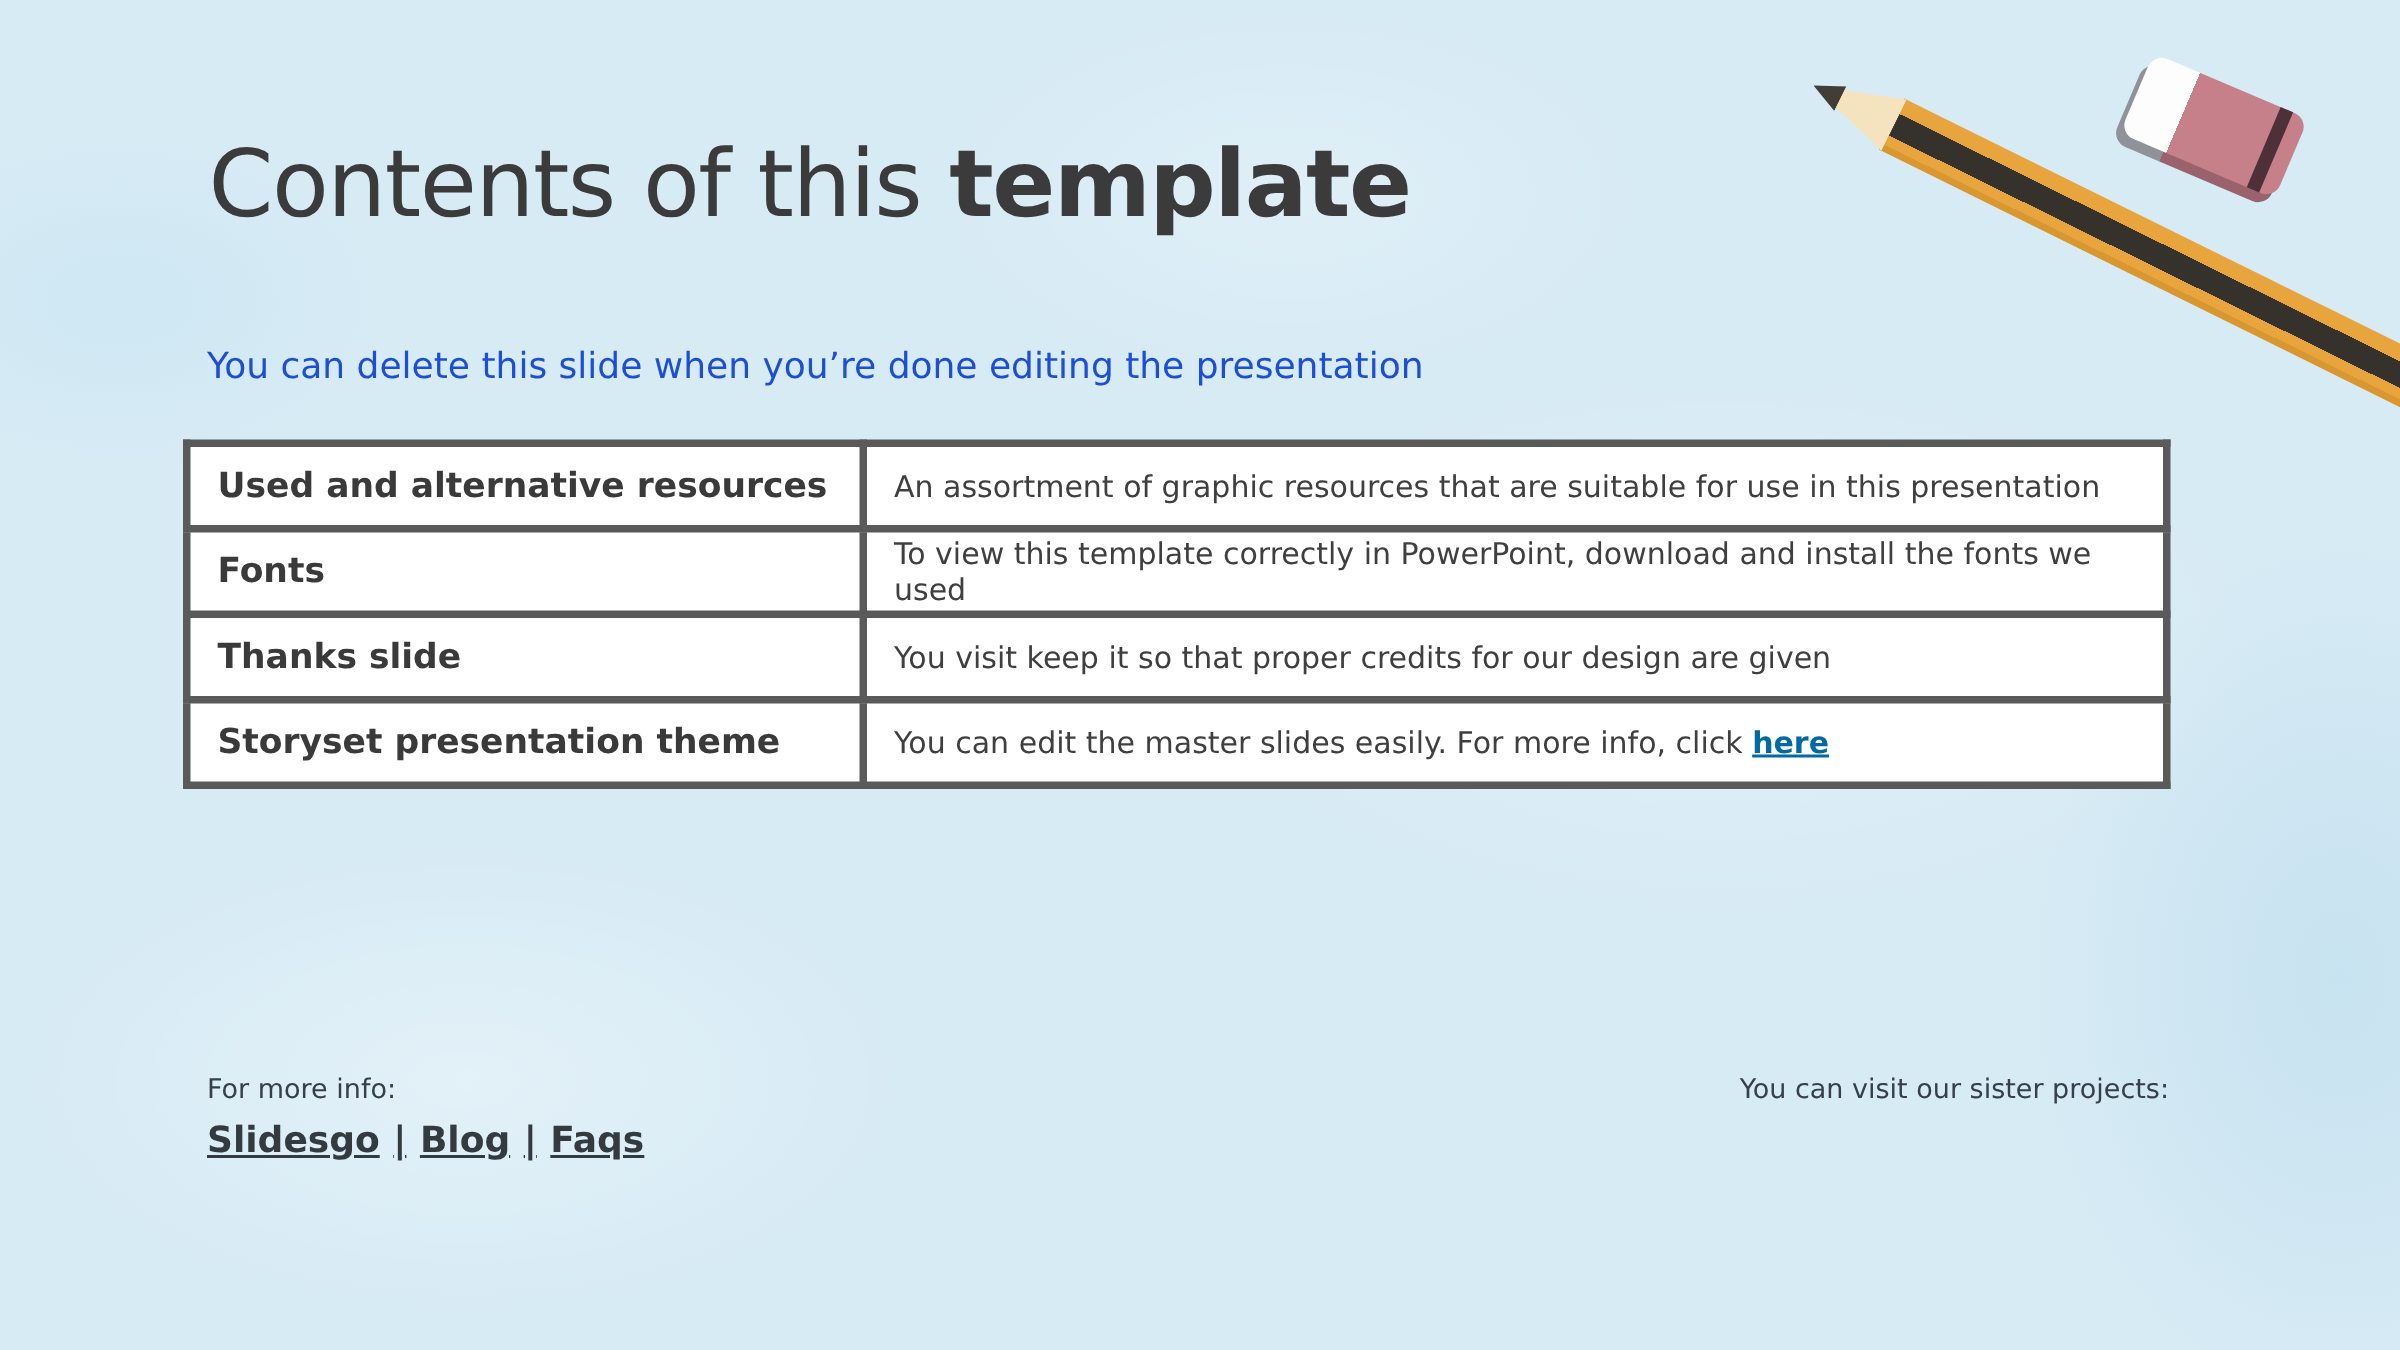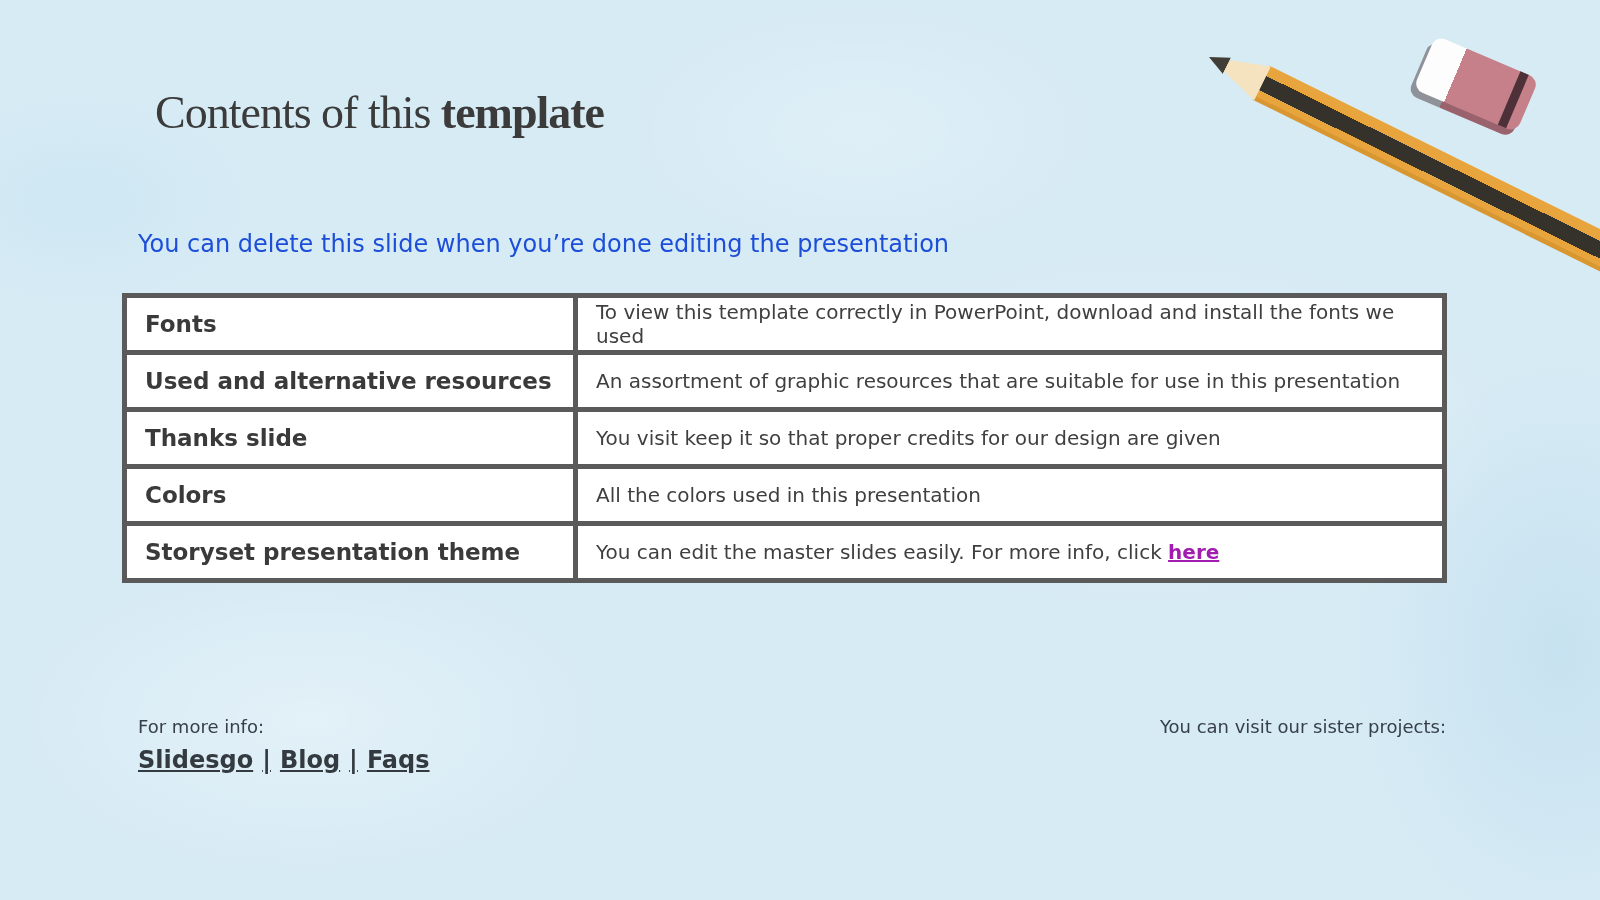--- a/index.html
+++ b/index.html
@@ -69,25 +69,24 @@
     border-radius: 10px;
     background: linear-gradient(90deg, #FDFDFD 0%, #FDFDFD 30%, #C5808A 30%, #C5808A 100%);
   }
   .eraser-stripe {
     position: absolute; top: 0; bottom: 0; left: 82%; width: 8%;
     background: #4E3039;
   }
 
   
   .slide-title {
-    position: absolute; left: 155px; top: 86px;
-    font-size: 46px; font-weight: normal;
+    position: absolute; left: 139px; top: 86px;
+    font-size: 62px; font-weight: normal;
     color: #3B3B3B; letter-spacing: -1px;
     white-space: nowrap;
-    font-family: Liberation Serif, serif;
   }
   .slide-title .bold { font-weight: bold; }
 
   .subtitle {
     position: absolute; left: 138px; top: 230px;
     font-size: 24px; color: #1d4ed8;
   }
 
   
   .contents-table {
@@ -104,21 +103,21 @@
     vertical-align: middle;
   }
   .contents-table td.label {
     width: 451px;
     font-size: 23px; font-weight: bold; color: #3A3A3A;
   }
   .contents-table td.desc {
     font-size: 20px; color: #3F3F3F;
   }
   .here-link {
-    font-weight: bold; text-decoration: underline; color: #a21caf;
+    font-weight: bold; text-decoration: underline; color: #0369a1;
     cursor: pointer;
   }
 
   
   .footer-left { position: absolute; left: 138px; top: 716px; }
   .footer-right { position: absolute; right: 154px; top: 716px; }
   .footer-heading { font-size: 18px; color: #37404A; margin-bottom: 9px; }
   .footer-links { font-size: 24px; font-weight: bold; color: #333A40; text-decoration: underline; }
   .footer-links .flink { cursor: pointer; }
   .footer-links .sep { margin: 0 9px; }
@@ -140,34 +139,30 @@
   <div class="eraser-stripe"></div>
 </div>
 
 <h1 class="slide-title"><span>Contents of this </span><span class="bold">template</span></h1>
 
 <p class="subtitle">You can delete this slide when you’re done editing the presentation</p>
 
 <table class="contents-table">
   <tbody>
     <tr>
+      <td class="label">Used and alternative resources</td>
+      <td class="desc">An assortment of graphic resources that are suitable for use in this presentation</td>
+    </tr>
+    <tr>
       <td class="label">Fonts</td>
       <td class="desc">To view this template correctly in PowerPoint, download and install the fonts we used</td>
     </tr>
     <tr>
-      <td class="label">Used and alternative resources</td>
-      <td class="desc">An assortment of graphic resources that are suitable for use in this presentation</td>
-    </tr>
-    <tr>
       <td class="label">Thanks slide</td>
       <td class="desc">You visit keep it so that proper credits for our design are given</td>
-    </tr>
-    <tr>
-      <td class="label">Colors</td>
-      <td class="desc">All the colors used in this presentation</td>
     </tr>
     <tr>
       <td class="label">Storyset presentation theme</td>
       <td class="desc"><span>You can edit the master slides easily. For more info, click </span><span class="here-link">here</span></td>
     </tr>
   </tbody>
 </table>
 
 <div class="footer-left">
   <div class="footer-heading">For more info:</div>

